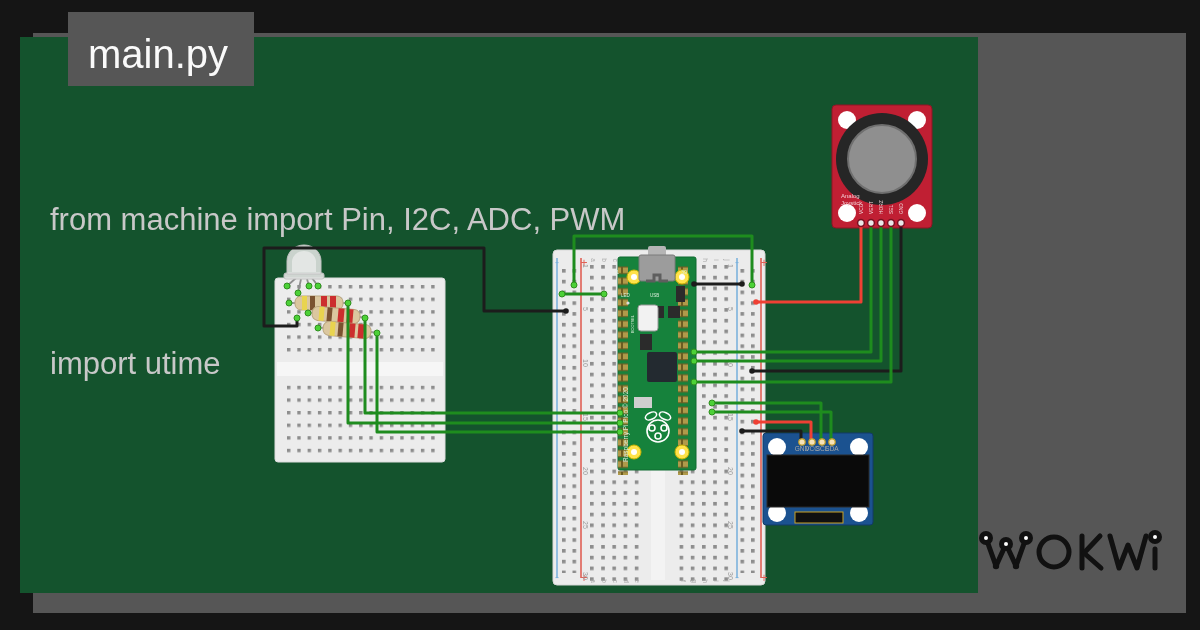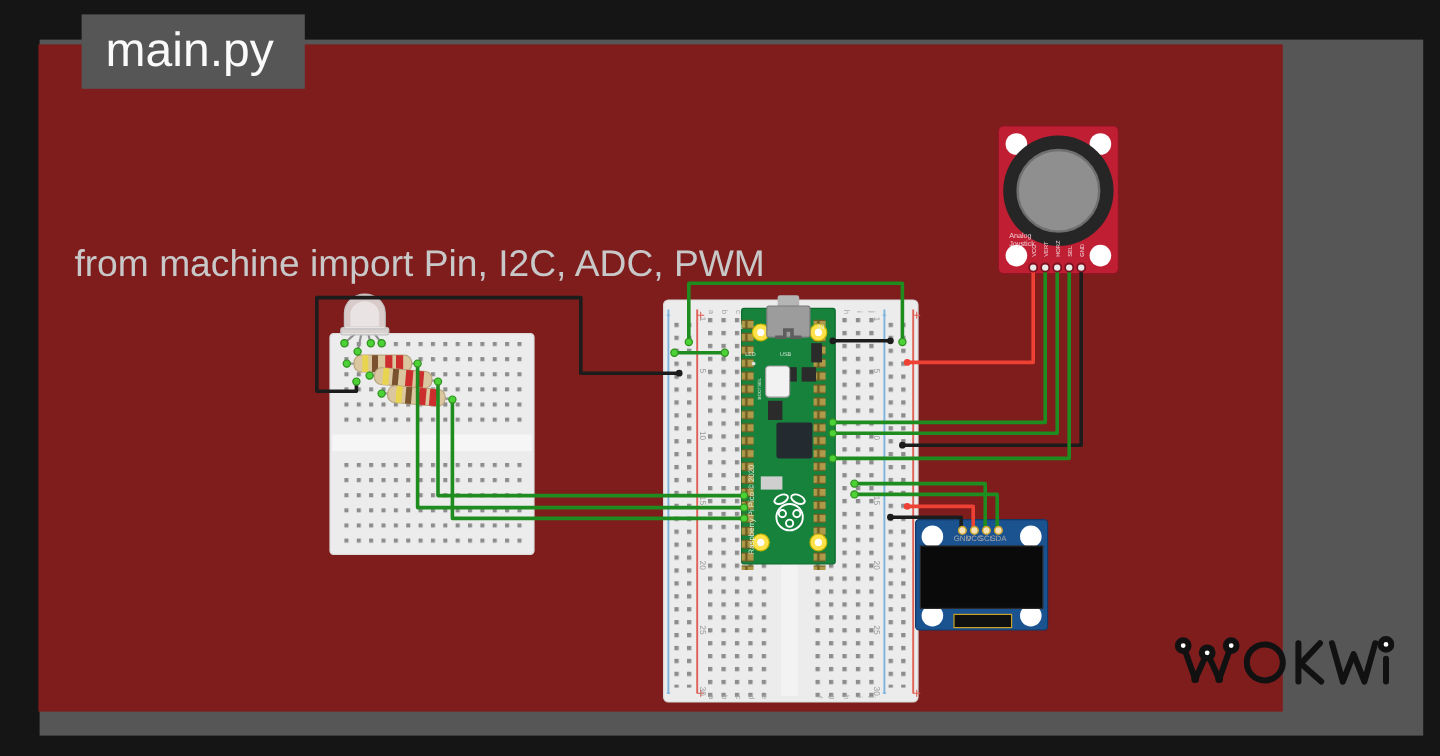--- a/index.html
+++ b/index.html
@@ -1,41 +1,42 @@
 <!DOCTYPE html>
 <html><head>
 <meta charset="utf-8">
 <style>
   html,body{margin:0;padding:0}
   body{width:1200px;height:630px;position:relative;background:#151515;
        font-family:"Liberation Sans",sans-serif;overflow:hidden}
   .frame{position:absolute;left:33px;top:33px;width:1153px;height:580px;background:#565656}
-  .panel{position:absolute;left:32px;top:37px;width:1037px;height:556px;background:#7f1d1d;overflow:hidden}
+  .panel{position:absolute;left:20px;top:37px;width:958px;height:556px;background:#14532d;overflow:hidden}
   .code{position:absolute;left:30px;top:63px;font-size:31px;line-height:48px;color:#c8c8c8;white-space:pre}
   .tab{position:absolute;left:68px;top:12px;background:#565656;color:#fafafa;
-       font-size:40px;line-height:1.1;padding:8px 26px 10px 20px;z-index:30}
+       font-size:40px;line-height:1.1;padding:20px 26px 10px 20px;z-index:30}
   .svg-layer{position:absolute;left:0;top:0;z-index:20}
   .logo{position:absolute;left:972px;top:518px;z-index:25}
   
   text{font-family:"Liberation Sans",sans-serif}
   .bbl{font-size:7px;fill:#9a9a9a;text-anchor:middle}
   .bbletter{font-size:6.5px;fill:#a6a6a6;text-anchor:middle}
   .railminus{font-size:12px;fill:#7db3dd;text-anchor:middle}
   .railplus{font-size:12px;fill:#e06055;text-anchor:middle}
   .picotext{fill:#d9ecd9}
   .wire{fill:none;stroke-linecap:round;stroke-linejoin:round;stroke-width:3}
 </style>
 </head>
 <body>
 
 <div class="frame"></div>
 
 <div class="panel">
   <div class="code">
     <div>from machine import Pin, I2C, ADC, PWM</div>
+    <div>import utime</div>
     
     <div></div>
     
     
     
     <div></div>
     
     
   </div>
 </div>

